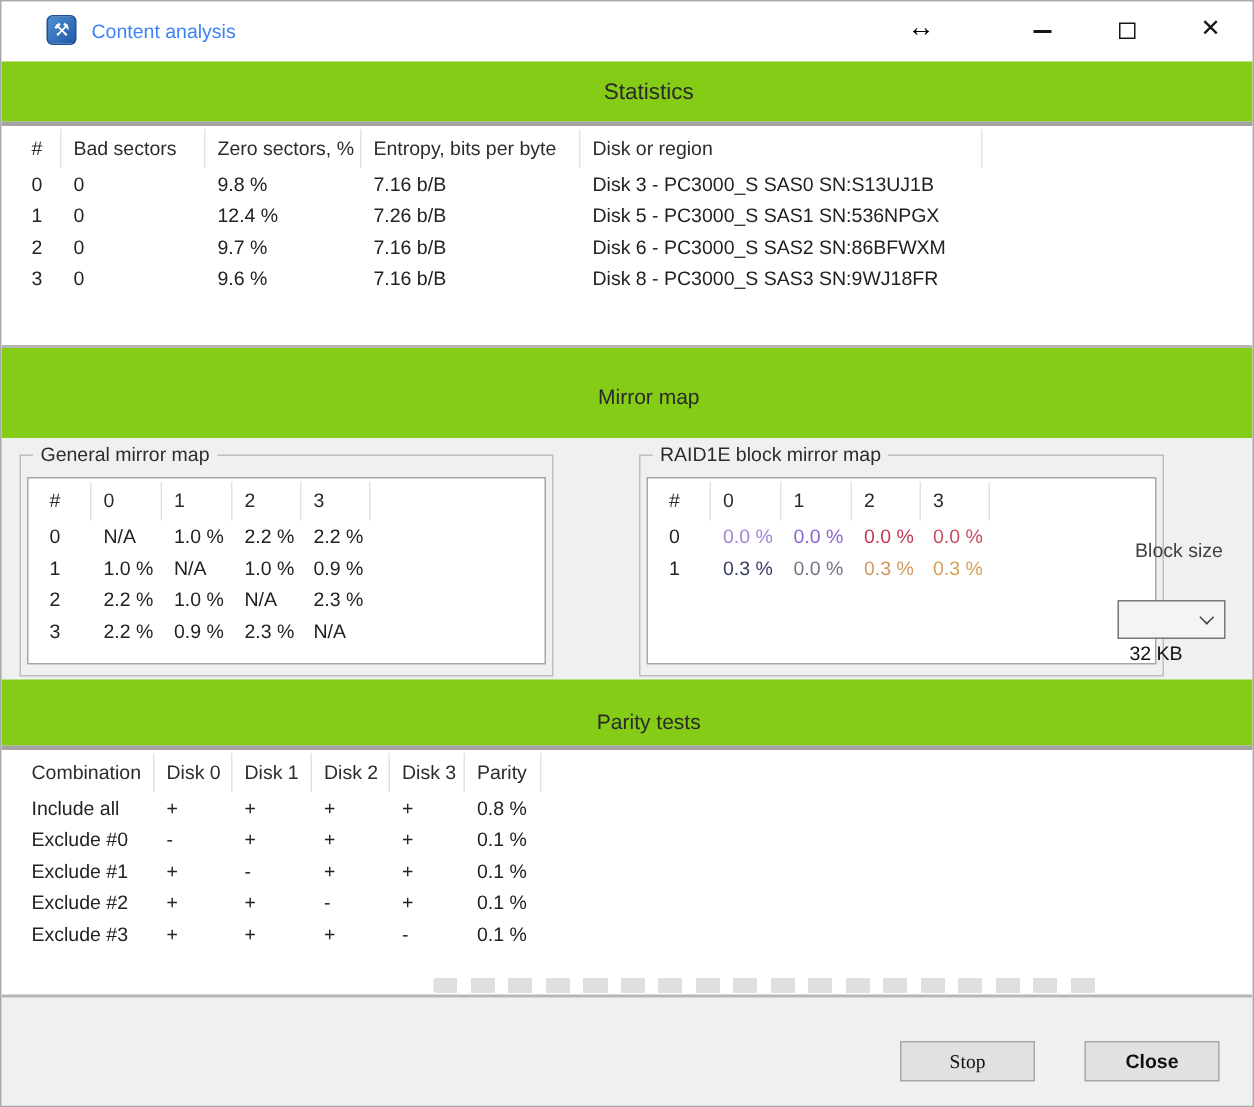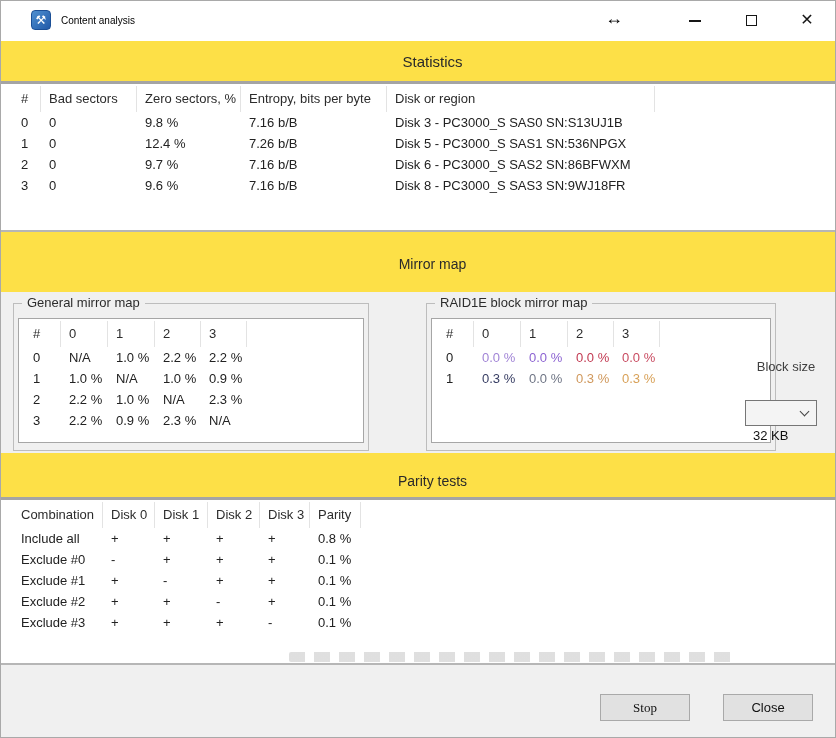--- a/index.html
+++ b/index.html
@@ -10,31 +10,31 @@
     background:#f0f0f0; border:1px solid #a9a9a9; overflow:hidden;
     color:#1f1f1f;
   }
   
   .titlebar{ position:absolute; left:0; top:0; width:100%; height:40px; background:#ffffff; }
   .appicon{
     position:absolute; left:30px; top:9px; width:20px; height:20px; border-radius:4px;
     background:linear-gradient(135deg,#4e8fd0,#2159a8); border:1px solid #1b4f96;
     color:#fff; font-size:12px; line-height:18px; text-align:center;
   }
-  .wtitle{ position:absolute; left:60px; top:0; line-height:40px; font-size:10px; color:#000000; }
+  .wtitle{ position:absolute; left:60px; top:0; line-height:40px; font-size:13px; color:#3b82f6; }
   .resize-glyph{ position:absolute; left:598px; top:1px; width:30px; height:32px; text-align:center;
     font-size:18px; font-weight:bold; line-height:32px; color:#000; }
   .cap-btn{ position:absolute; top:0; width:38px; height:38px; cursor:default; }
   .cap-btn .bar{ position:absolute; left:13px; top:19px; width:12px; height:2px; background:#161616; }
   .cap-btn .sq{ position:absolute; left:14px; top:14px; width:11px; height:11px; border:1.4px solid #161616; }
   .cap-close{ font-size:16px; line-height:38px; text-align:center; color:#161616; }
   .btn-min{ left:675px; } .btn-max{ left:731px; } .btn-close{ left:787px; }
 
   
-  .secbar{ position:absolute; left:0; width:100%; background:#fde047; text-align:center;
+  .secbar{ position:absolute; left:0; width:100%; background:#84cc16; text-align:center;
     font-size:15px; color:#2a2a2a;padding-left:29px; }
   .bar-stats{ top:40px; height:40px; line-height:42px; }
   .bar-mirror{ top:231px; height:60px; line-height:64px; font-size:14px; }
   .bar-parity-label{ top:452px; height:44px; line-height:56px; font-size:14px; }
   .darkline{ position:absolute; left:0; width:100%; height:3px; background:#a4a4a4; }
   .line-stats{ top:80px; } .line-parity{ top:496px; }
   .panel{ position:absolute; left:0; width:100%; background:#ffffff; border-bottom:2px solid #b6b6b6; }
   .panel-stats{ top:83px; height:148px; }
   .panel-parity{ top:499px; height:165px; }
 
@@ -72,21 +72,21 @@
 
   
   .watermark{ position:absolute; left:288px; top:152px; width:448px; height:10px;
     background:repeating-linear-gradient(90deg, rgba(110,110,110,.22) 0 16px, rgba(110,110,110,0) 16px 25px);
     filter:blur(.5px); border-radius:2px; }
 
   
   .footer{ position:absolute; left:0; top:666px; width:100%; height:72px; background:#f0f0f0; }
   .pushbtn{ position:absolute; top:27px; width:90px; height:27px; background:#e1e1e1;
     border:1px solid #a9a9a9; font-size:13px; text-align:center; line-height:25px; color:#111; }
-  .btn-stop{ left:599px;font-family:Liberation Serif, serif; } .btn-dlgclose{ left:722px; }
+  .btn-stop{ left:599px;font-family:Liberation Serif, serif; } .btn-dlgclose{ left:722px;font-weight:bold; }
 </style>
 </head>
 <body>
 
 <div class="window">
 
   <div class="titlebar">
     <div class="appicon">
       <span>⚒</span>
     </div>

